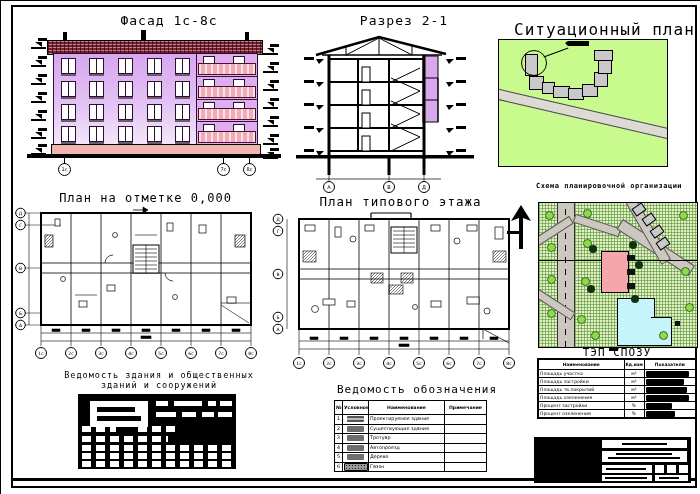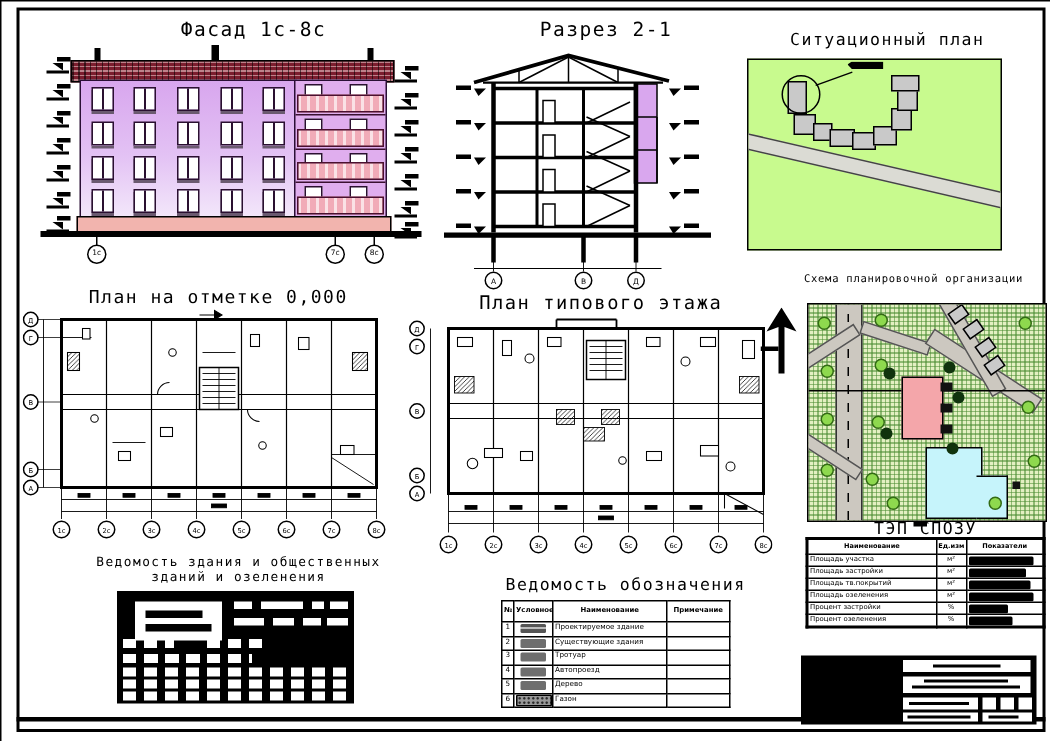--- a/index.html
+++ b/index.html
@@ -270,21 +270,21 @@
       <line x1="128" y1="129" x2="128" y2="152" stroke="#000" stroke-width="0.6"></line>
       <circle cx="33" cy="158" r="5.5" fill="#fff" stroke="#000"></circle>
       <circle cx="93" cy="158" r="5.5" fill="#fff" stroke="#000"></circle>
       <circle cx="128" cy="158" r="5.5" fill="#fff" stroke="#000"></circle>
       <text x="33" y="160" font-size="5" text-anchor="middle">А</text>
       <text x="93" y="160" font-size="5" text-anchor="middle">В</text>
       <text x="128" y="160" font-size="5" text-anchor="middle">Д</text>
     </g>
   </svg>
 
-  <div class="ttl" style="left:513px;top:19px;width:155px;font-size:11px;">Ситуационный план</div>
+  <div class="ttl" style="left:513px;top:19px;width:155px;font-size:16px;">Ситуационный план</div>
   <div class="sitmap">
     <div class="sroad"></div>
     <div class="sb" style="left:26px;top:14px;width:11px;height:20px;"></div>
     <div class="sb" style="left:30px;top:36px;width:13px;height:12px;"></div>
     <div class="sb" style="left:43px;top:42px;width:11px;height:10px;"></div>
     <div class="sb" style="left:54px;top:46px;width:15px;height:10px;"></div>
     <div class="sb" style="left:69px;top:48px;width:14px;height:10px;"></div>
     <div class="sb" style="left:83px;top:44px;width:14px;height:11px;"></div>
     <div class="sb" style="left:95px;top:32px;width:12px;height:13px;"></div>
     <div class="sb" style="left:99px;top:18px;width:12px;height:14px;"></div>
@@ -495,21 +495,21 @@
         <circle cx="7" cy="108" r="4.8" fill="#fff" stroke="#000"></circle>
       <circle cx="7" cy="120" r="4.8" fill="#fff" stroke="#000"></circle>
       <text x="7" y="12" font-size="4.5" text-anchor="middle">Д</text>
       <text x="7" y="24" font-size="4.5" text-anchor="middle">Г</text>
       <text x="7" y="67" font-size="4.5" text-anchor="middle">В</text>
       <text x="7" y="110" font-size="4.5" text-anchor="middle">Б</text>
       <text x="7" y="122" font-size="4.5" text-anchor="middle">А</text>
     </g>
   </svg>
 
-  <div class="ttl" style="left:520px;top:181px;width:176px;font-size:7px;letter-spacing:0.5px;">Схема планировочной организации</div>
+  <div class="ttl" style="left:520px;top:181px;width:176px;font-size:7px;letter-spacing:0.5px;font-weight:bold;">Схема планировочной организации</div>
   <svg style="position:absolute;left:506px;top:204px;" width="28" height="50" viewBox="0 0 28 50">
     <polygon points="14,0 24,16 16,13 16,44 12,44 12,13 4,16" fill="#000"></polygon>
     <rect x="0" y="26" width="12" height="3" fill="#000"></rect>
   </svg>
   <div class="spmap">
     <div class="road-v"></div>
     <div class="road-d" style="left:-8px;top:24px;width:42px;height:7px;transform:rotate(-33deg);"></div>
     <div class="road-d" style="left:-10px;top:96px;width:46px;height:7px;transform:rotate(33deg);"></div>
     <div class="road-d" style="left:34px;top:18px;width:46px;height:7px;transform:rotate(18deg);"></div>
     <div class="road-d" style="left:84px;top:16px;width:84px;height:10px;transform:rotate(33deg);transform-origin:left top;"></div>
@@ -599,21 +599,21 @@
       <td>Процент озеленения</td>
       <td style="text-align:center">%</td>
       <td>
             <div class="blob" style="width:60%"></div>
           </td>
     </tr>
   </tbody>
     </table>
 
   <div class="ttl" style="left:58px;top:369px;width:200px;font-size:8.5px;">Ведомость здания и общественных</div>
-  <div class="ttl" style="left:58px;top:379px;width:200px;font-size:8.5px;">зданий и озеленения</div>
+  <div class="ttl" style="left:58px;top:379px;width:200px;font-size:8.5px;">зданий и сооружений</div>
   <div class="ved">
     <div class="wbox">
       <i style="top:6px;width:38px;"></i>
         <i style="top:15px;width:44px;"></i>
     </div>
     <div class="vdash" style="left:78px;top:7px;width:12px;height:5px;"></div>
     <div class="vdash" style="left:96px;top:7px;width:28px;height:5px;"></div>
     <div class="vdash" style="left:130px;top:7px;width:8px;height:5px;"></div>
     <div class="vdash" style="left:142px;top:7px;width:12px;height:5px;"></div>
     <div class="vdash" style="left:78px;top:18px;width:20px;height:5px;"></div>

